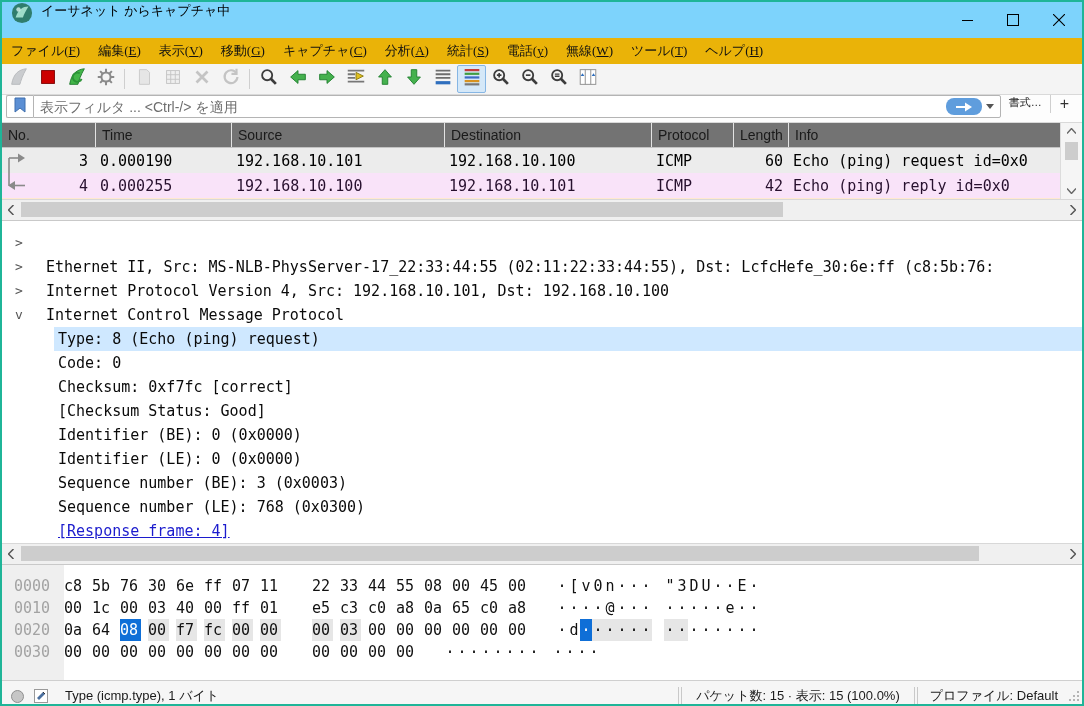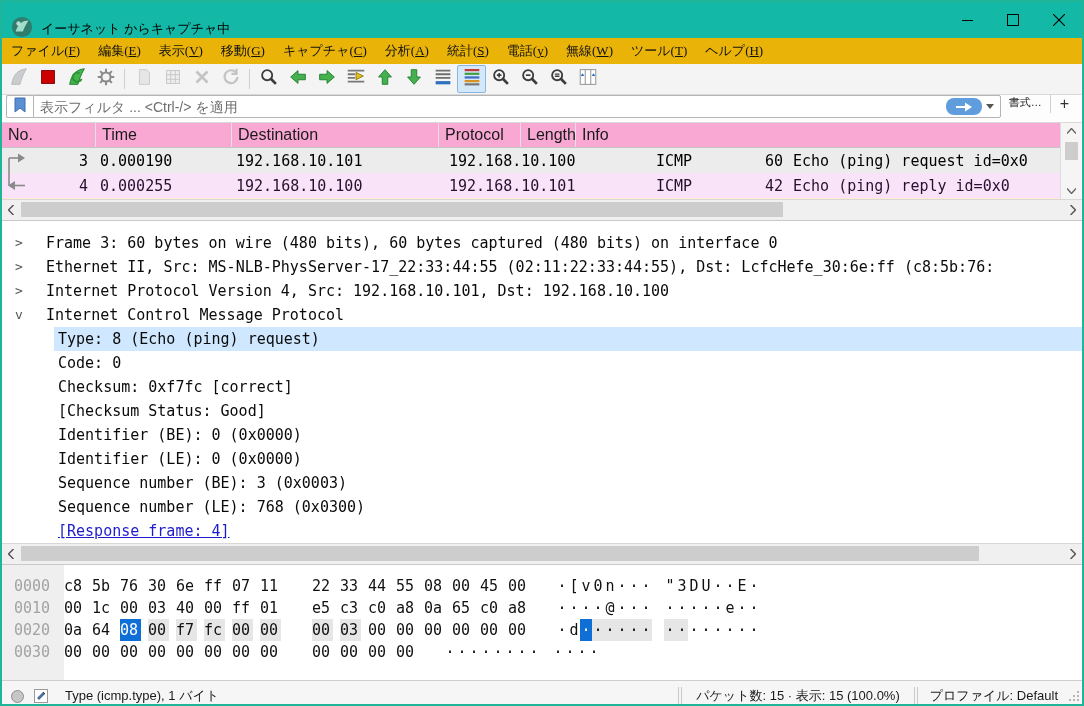--- a/index.html
+++ b/index.html
@@ -1,20 +1,20 @@
 <!DOCTYPE html>
 <html><head>
 <meta charset="utf-8">
 <style>
   html,body{margin:0;padding:0;background:#888;}
   .win{width:1084px;height:706px;box-sizing:border-box;border:2px solid #1fb598;background:#fff;
        position:relative;display:flex;flex-direction:column;overflow:hidden;
        font-family:"Liberation Sans",sans-serif;}
   
-  .titlebar{height:36px;flex:0 0 36px;display:flex;align-items:flex-end;background:#14b8a6;}
+  .titlebar{height:36px;flex:0 0 36px;display:flex;align-items:flex-start;background:#7dd3fc;}
   .appicon{margin-left:9px;width:22px;height:22px;flex:0 0 22px;display:flex;align-items:center;}
   .title{margin-left:8px;font-size:13px;color:#000;}
   .wbtns{margin-left:auto;display:flex;height:100%;}
   .wbtn{width:46px;height:100%;display:flex;align-items:center;justify-content:center;cursor:default;}
   
   .menubar{height:26px;flex:0 0 26px;display:flex;align-items:center;background:#eab308;font-size:13px;color:#111;font-family:Liberation Serif, serif;}
   .menu-item{padding:3px 9px;white-space:nowrap;}
   .menu-item u{text-decoration:underline;}
   
   .toolbar{height:30px;flex:0 0 30px;display:flex;align-items:center;background:#f4f4f4;
@@ -37,21 +37,21 @@
              justify-content:center;margin-right:4px;}
   .caret{width:0;height:0;border-left:4px solid transparent;border-right:4px solid transparent;
          border-top:5px solid #555;margin-right:6px;}
   .format-label{font-size:11px;color:#222;padding:0 8px;white-space:nowrap;}
   .vline{width:1px;height:18px;background:#cfcfcf;}
   .add-btn{font-size:16px;color:#333;padding:0 9px;}
   
   .plist{height:76px;flex:0 0 76px;position:relative;background:#fff;
          font-family:"DejaVu Sans Mono","Liberation Mono",monospace;font-size:15px;}
   .phead{height:24px;display:flex;align-items:flex-end;border-bottom:1px solid #c3c3c3;
-         font-family:"Liberation Sans",sans-serif;font-size:16px;color:#1a1a1a;background:#f9a8d4;}
+         font-family:"Liberation Sans",sans-serif;font-size:14px;color:#1a1a1a;background:#737373;}
   .hcell{height:100%;display:flex;align-items:center;padding-left:6px;box-sizing:border-box;
          border-right:1px solid #e3e3e3;white-space:nowrap;overflow:hidden;}
   .prow{height:25px;display:flex;align-items:center;white-space:nowrap;overflow:hidden;}
   .prow.gray{background:#ececec;color:#000;}
   .prow.pink{background:#f9e3f9;color:#27102e;}
   .pcell{height:100%;display:flex;align-items:center;box-sizing:border-box;overflow:hidden;}
   .no-cell{justify-content:flex-end;padding-right:8px;position:relative;}
   .pair-arrow{position:absolute;left:2px;top:0;}
   .sliver{height:2px;background:#ffe9cf;}
   .vscroll{position:absolute;right:0;top:0;width:21px;height:76px;background:#f5f5f5;
@@ -297,20 +297,21 @@
     </div>
     <span class="format-label">書式…</span>
     <div class="vline"></div>
     <span class="add-btn">+</span>
   </div>
 
   <div class="plist">
     <div class="phead">
         <div class="hcell" style="width: 94px;">No.</div>
         <div class="hcell" style="width: 136px;">Time</div>
+        <div class="hcell" style="width: 213px;">Source</div>
         <div class="hcell" style="width: 207px;">Destination</div>
         <div class="hcell" style="width: 82px;">Protocol</div>
         <div class="hcell" style="width: 55px;">Length</div>
         <div class="hcell" style="flex: 1 1 0%;">Info</div>
       </div>
     <div id="prows">
         <div class="prow gray">
           <div class="pcell no-cell" style="width: 94px;">
             <span class="pair-arrow"><svg width="26" height="25" viewBox="0 0 26 25">
                 <path d="M5 10 H15" stroke="#8a8a8a" stroke-width="1.6" fill="none"></path>
@@ -370,21 +371,20 @@
     <span class="harrow right">
         <svg width="6" height="10">
           <path d="M0.5 0 L5.5 5 L0.5 10" fill="none" stroke="#555" stroke-width="1.5"></path>
         </svg>
       </span>
   </div>
 
   <div class="details">
       <div class="dline">
         <span class="dexp">&gt;</span>
-        <span class="dtxt">Frame 3: 60 bytes on wire (480 bits), 60 bytes captured (480 bits) on interface 0</span>
       </div>
       <div class="dline">
         <span class="dexp">&gt;</span>
         <span class="dtxt">Ethernet II, Src: MS-NLB-PhysServer-17_22:33:44:55 (02:11:22:33:44:55), Dst: LcfcHefe_30:6e:ff (c8:5b:76:</span>
       </div>
       <div class="dline">
         <span class="dexp">&gt;</span>
         <span class="dtxt">Internet Protocol Version 4, Src: 192.168.10.101, Dst: 192.168.10.100</span>
       </div>
       <div class="dline">

